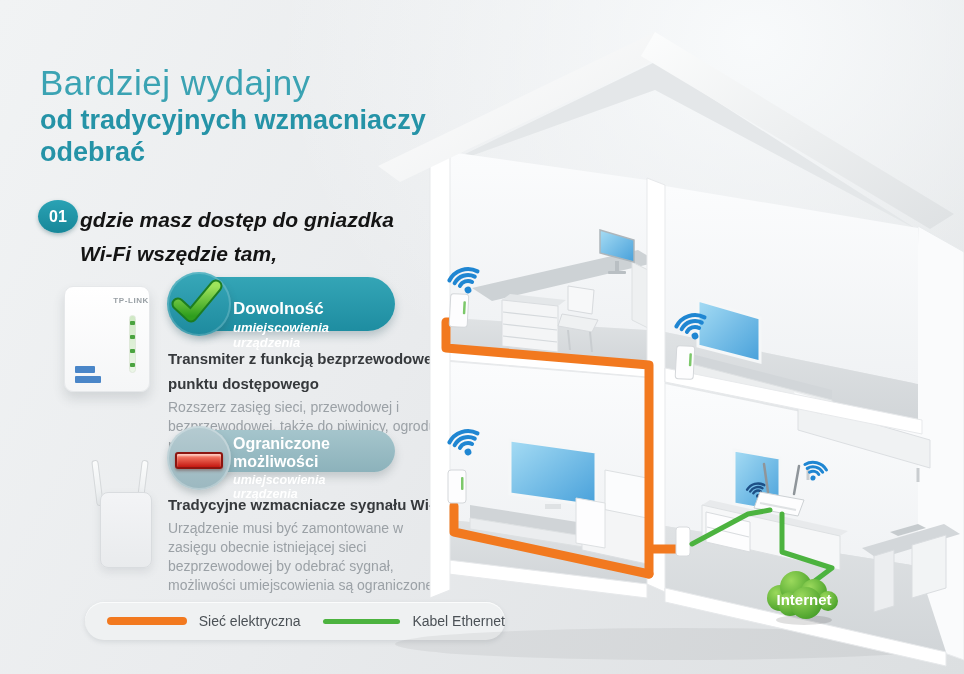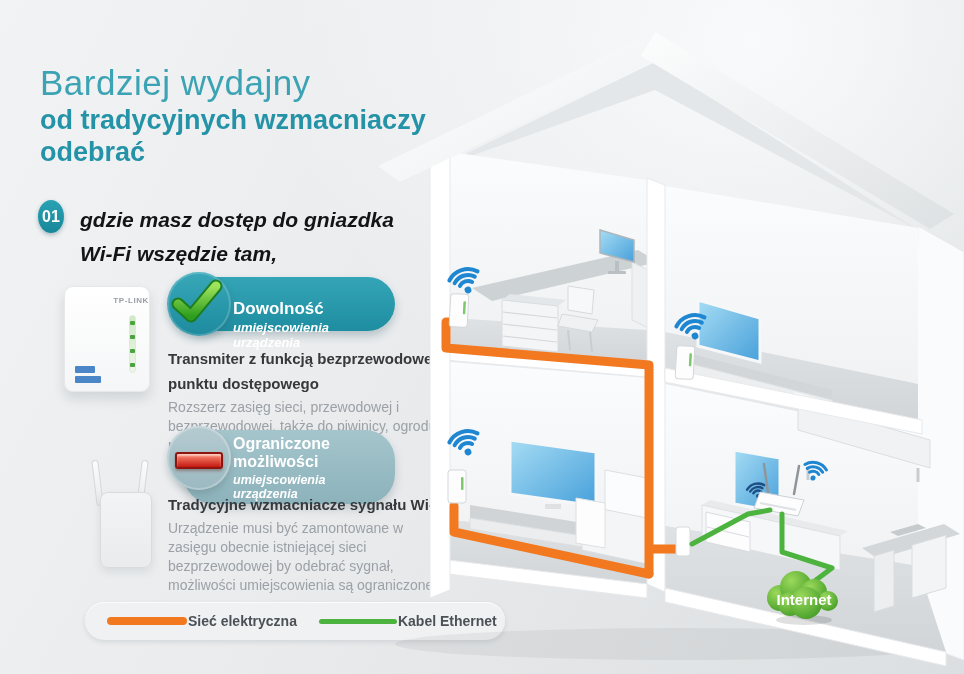--- a/index.html
+++ b/index.html
@@ -10,21 +10,21 @@
     background:
       radial-gradient(ellipse at 78% 6%, rgba(250,252,253,.9) 0%, rgba(250,252,253,0) 45%),
       linear-gradient(118deg, #f1f3f4 0%, #e9ebed 45%, #dcdfe1 100%);
   }
   
   .title { position:absolute; left:40px; top:62px; }
   .title .l1 { font-size:35px; font-weight:400; color:#3ba3b3; letter-spacing:.5px; line-height:42px; }
   .title .l2, .title .l3 { font-size:27px; font-weight:700; color:#2593a7; line-height:32px; }
   
   .step-circle {
-    position:absolute; left:38px; top:200px; width:26px; height:33px; border-radius:50%;
+    position:absolute; left:38px; top:200px; width:40px; height:33px; border-radius:50%;
     background:linear-gradient(180deg,#2aa2b4,#178799); color:#fff; font-weight:700; font-size:16px;
     display:flex; align-items:center; justify-content:center;
     box-shadow:0 2px 4px rgba(40,90,100,.35);
   }
   .step-heading { position:absolute; left:80px; top:203px; font-size:21px; font-weight:700; font-style:italic; color:#141414; line-height:34px; }
   
   .device1 {
     position:absolute; left:64px; top:286px; width:86px; height:106px; border-radius:9px;
     background:linear-gradient(180deg,#ffffff,#f5f6f7); border:1px solid #e6e8ea;
     box-shadow:0 7px 12px rgba(70,80,90,.16);
@@ -33,21 +33,21 @@
   .device1 .led-bar { position:absolute; right:13px; top:28px; width:7px; height:58px; border-radius:4px;
     background:linear-gradient(180deg,#cfe9c4,#ecf6e8); border:1px solid #dfe9da; }
   .device1 .led { position:absolute; right:14px; width:5px; height:4px; background:#4aa33f; border-radius:1px; }
   .device1 .chip { position:absolute; left:10px; height:7px; background:#4a86c8; border-radius:1px; }
   
   .pill { position:absolute; border-radius:30px; color:#fff; }
   .pill-free { left:183px; top:277px; width:212px; height:54px; padding:22px 10px 0 50px;
     background:linear-gradient(180deg,#34a5b6,#1e8da1); box-shadow:0 5px 8px rgba(50,90,100,.28); }
   .pill-free .bt { font-size:17px; font-weight:700; }
   .pill-free .bs { font-size:13px; font-weight:700; font-style:italic; margin-top:1px; }
-  .pill-lim { left:183px; top:430px; width:212px; height:74px; padding:5px 10px 0 50px;
+  .pill-lim { left:183px; top:430px; width:212px; height:42px; padding:5px 10px 0 50px;
     background:linear-gradient(180deg,#a5c5cc,#8cb2bb); box-shadow:0 5px 8px rgba(80,100,105,.25); }
   .pill-lim .bt { font-size:16px; font-weight:700; line-height:18px; }
   .pill-lim .bs { font-size:12.5px; font-weight:700; font-style:italic; margin-top:2px; }
   .badge-circle { position:absolute; width:64px; height:64px; border-radius:50%; }
   .circ-free { left:167px; top:272px; background:linear-gradient(180deg,#38a8b9,#1d8a9e);
     box-shadow:0 4px 7px rgba(50,90,100,.3), inset 0 0 0 2px rgba(255,255,255,.18); }
   .circ-lim { left:167px; top:426px; background:linear-gradient(180deg,#b5cbd1,#9bb8c0);
     box-shadow:0 4px 7px rgba(80,100,105,.28), inset 0 0 0 2px rgba(255,255,255,.25); }
   .check-svg { position:absolute; left:170px; top:277px; }
   .minus-bar { position:absolute; left:175px; top:452px; width:48px; height:17px; border-radius:3px;
@@ -64,21 +64,21 @@
     background:linear-gradient(180deg,#f3f4f6,#e9ebed); border:1px solid #d9dcdf; box-shadow:0 4px 8px rgba(80,90,95,.12); }
   .antenna { position:absolute; width:7px; height:46px; border-radius:3px; background:linear-gradient(180deg,#fbfcfc,#e7eaec); border:1px solid #d5d8da; }
   .ant-l { left:94px; top:460px; transform:rotate(-7deg); }
   .ant-r { left:139px; top:460px; transform:rotate(7deg); }
   
   .legend { position:absolute; left:85px; top:602px; width:420px; height:38px; border-radius:19px;
     background:#eff1f2; box-shadow:0 2px 5px rgba(90,100,105,.15), inset 0 1px 0 #fbfcfc;
     display:flex; align-items:center; padding:0 0 0 22px; }
   .legend .line-power { width:80px; height:8px; border-radius:4px; background:#f2791f; }
   .legend .line-eth { width:78px; height:5px; border-radius:3px; background:#4cb33f; margin-left:22px; }
-  .legend .lab { font-size:14px; font-weight:700; color:#4b5156; margin-left:1px; white-space:nowrap; }
+  .legend .lab { font-size:14px; font-weight:400; color:#4b5156; margin-left:12px; white-space:nowrap; }
   
   .house { position:absolute; left:370px; top:0; }
 </style>
 </head>
 <body>
 
 <div id="app">
 
   <div class="title">
     <div class="l1">Bardziej wydajny</div>

